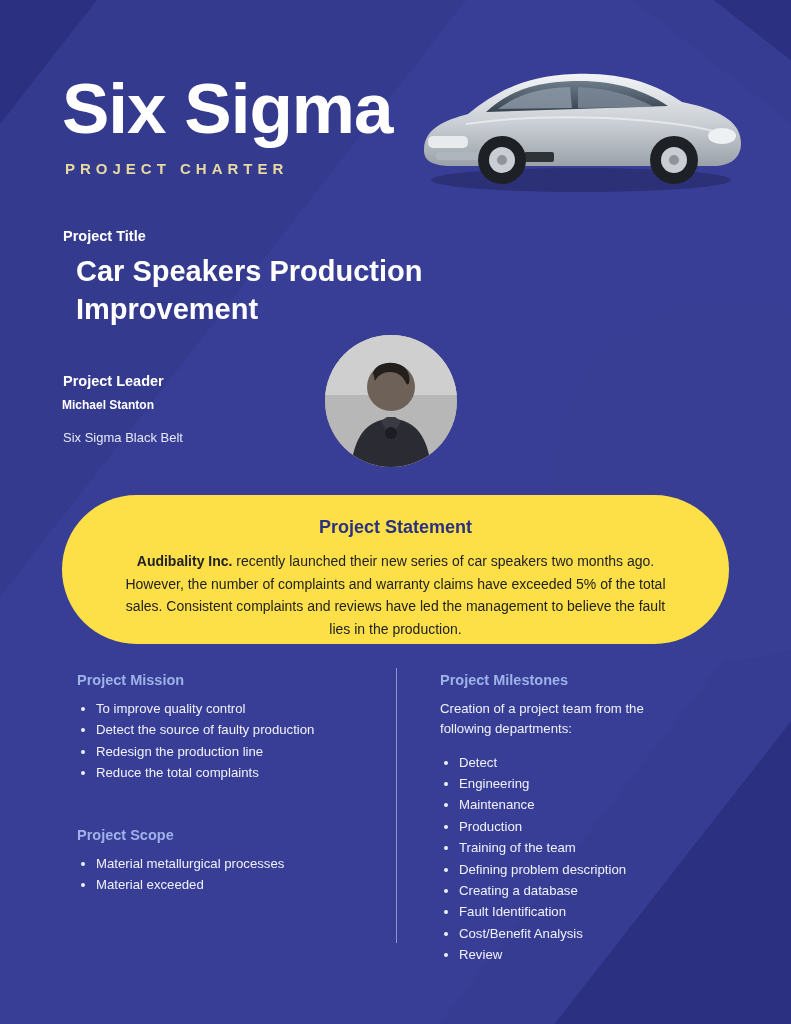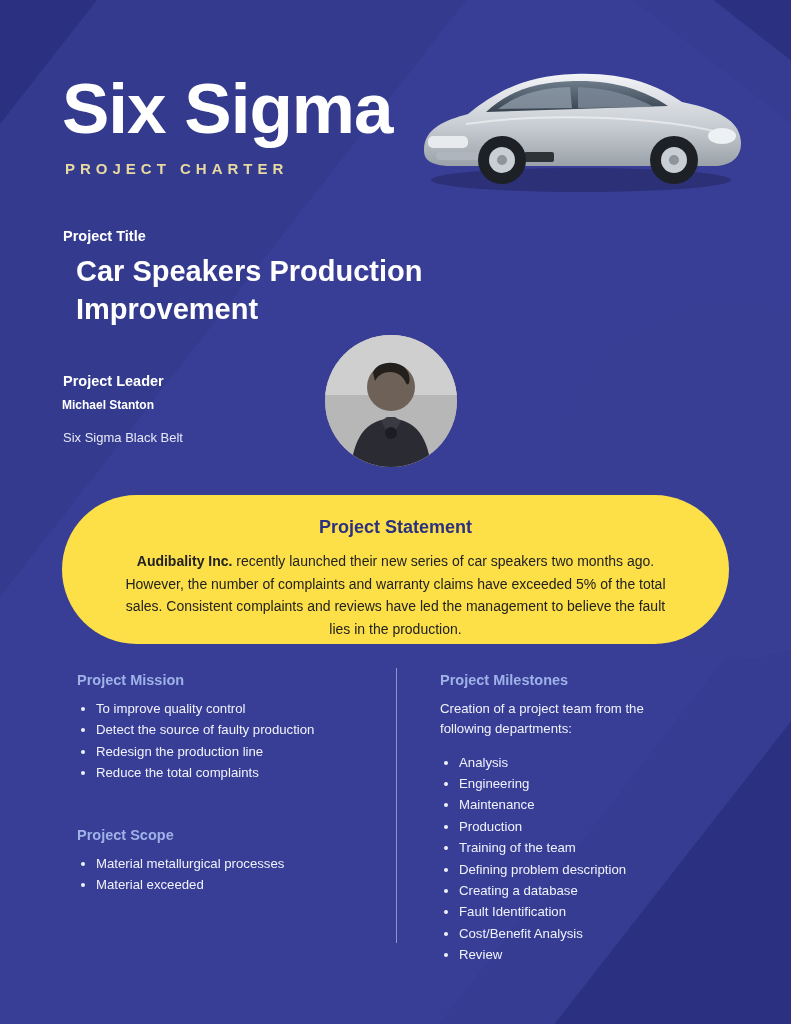--- a/index.html
+++ b/index.html
@@ -237,21 +237,21 @@
       <ul>
         <li>Material metallurgical processes</li>
         <li>Material exceeded</li>
       </ul>
     </div>
 
     <div class="col col-right">
       <h3>Project Milestones</h3>
       <p class="intro">Creation of a project team from the following departments:</p>
       <ul>
-        <li>Analysis</li>
+        <li>Detect</li>
         <li>Engineering</li>
         <li>Maintenance</li>
         <li>Production</li>
         <li>Training of the team</li>
         <li>Defining problem description</li>
         <li>Creating a database</li>
         <li>Fault Identification</li>
         <li>Cost/Benefit Analysis</li>
         <li>Review</li>
       </ul>

